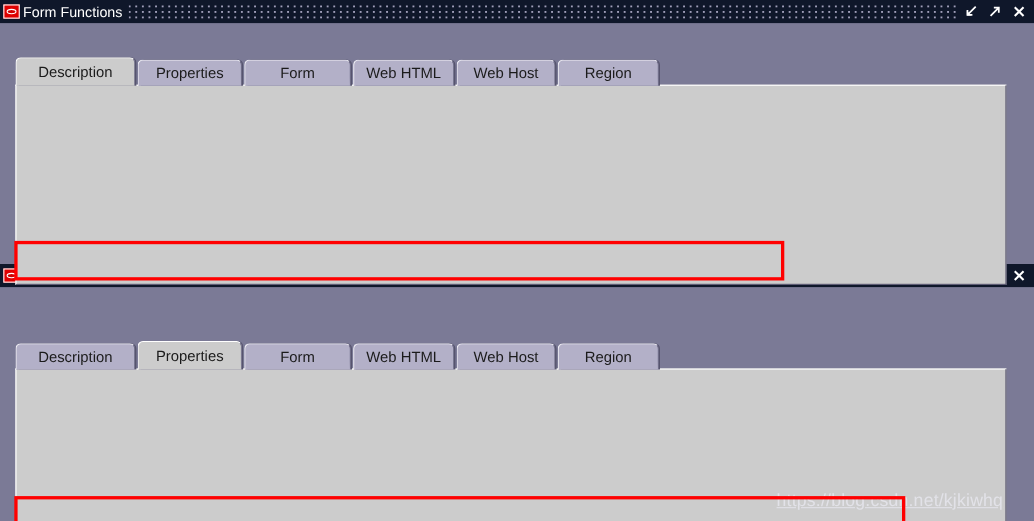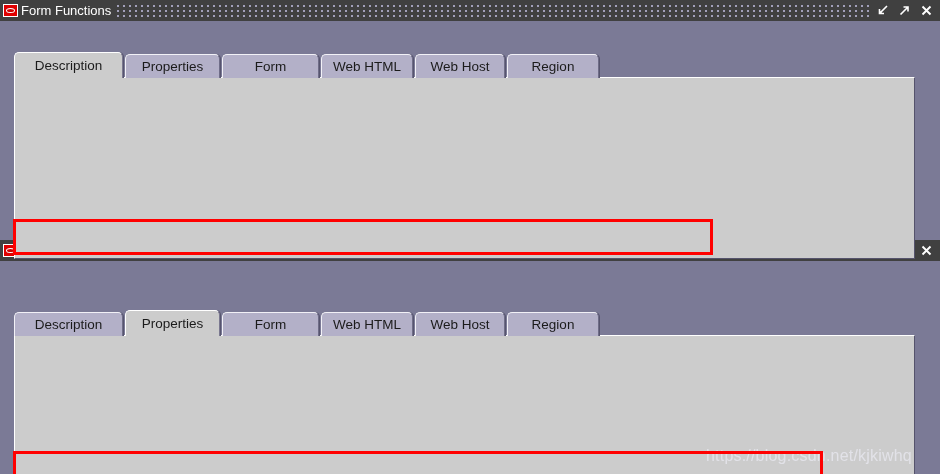--- a/index.html
+++ b/index.html
@@ -14,21 +14,21 @@
     position: relative;
     width: 940px; height: 474px;
     background: #7b7a96;
   }
 
   
   .window { position: absolute; left: 0; width: 940px; background: #7b7a96; }
   .titlebar {
     position: relative;
     height: 21px;
-    background: #404040;
+    background: #0f172a;
     display: flex;
     align-items: center;
     overflow: hidden;
   }
   .tb-icon {
     width: 15px; height: 13px;
     margin-left: 3px; margin-right: 3px;
     background: #e00000;
     border: 1px solid #ffffff;
     display: flex; align-items: center; justify-content: center;
@@ -195,20 +195,21 @@
 
   
   .watermark {
     position: absolute;
     font-size: 16px;
     color: #e2e2e8;
     white-space: nowrap;
     z-index: 15;
     pointer-events: none;
     letter-spacing: .2px;
+    text-decoration: underline;
   }
 </style>
 </head>
 <body>
 
 <div class="screen">
 
   <div class="window" style="top:0; height:240px;">
 
     <div class="titlebar">

